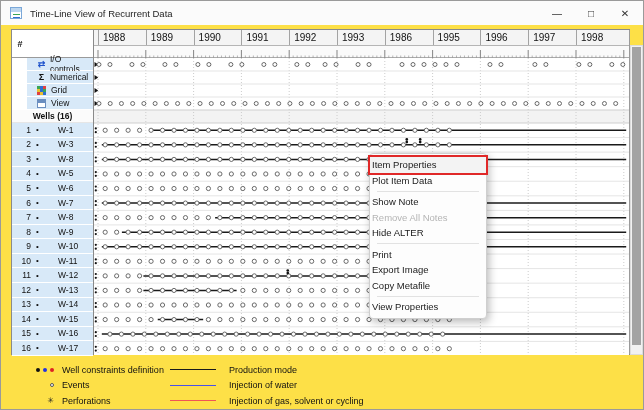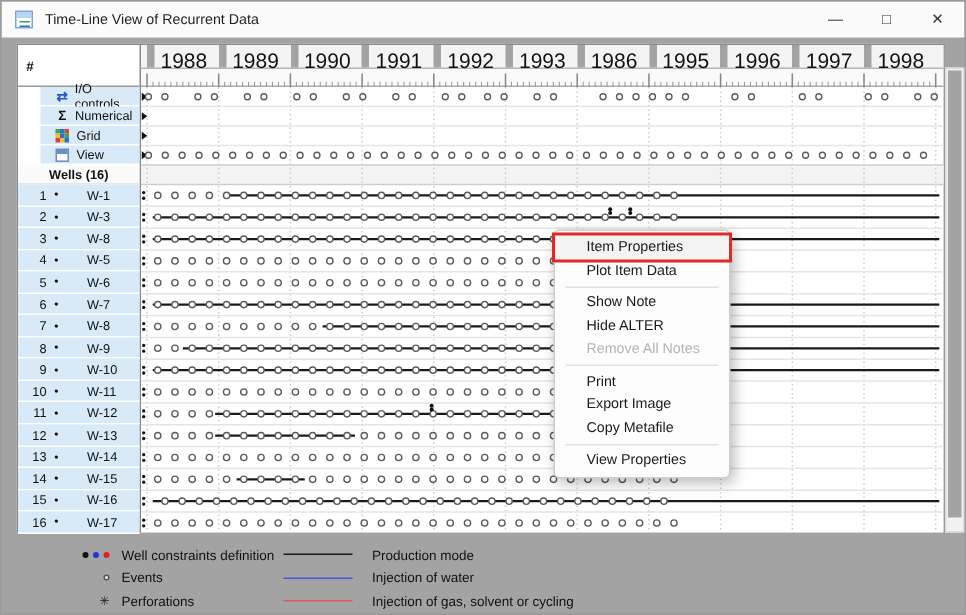--- a/index.html
+++ b/index.html
@@ -1,16 +1,16 @@
 <!DOCTYPE html>
 <html><head>
 <meta charset="utf-8">
 <style>
   html,body{margin:0;padding:0;background:#cfcfcf;font-family:"Liberation Sans",sans-serif;}
-  .window{position:relative;width:644px;height:410px;background:#a3a3a3;border:1px solid #9a9a9a;box-sizing:border-box;overflow:hidden;}
+  .window{position:relative;width:644px;height:410px;background:#fde047;border:1px solid #9a9a9a;box-sizing:border-box;overflow:hidden;}
   .titlebar{position:absolute;left:0;top:0;right:0;height:24px;background:#fbfbfb;display:flex;align-items:center;}
   .app-icon{margin-left:9px;width:12px;height:12px;border:1px solid #7aa7d8;box-sizing:border-box;
     background:linear-gradient(#bcd6ef 0 4px,#ffffff 4px),#fff;position:relative;}
   .app-icon:after{content:"";position:absolute;left:2px;top:6px;width:7px;height:1px;background:#3aa655;box-shadow:0 3px 0 #2e6fd0;}
   .title{margin-left:8px;font-size:9.5px;color:#1f1f1f;}
   .win-controls{position:absolute;right:1px;top:0;height:24px;display:flex;}
   .win-btn{width:34px;height:24px;display:flex;align-items:center;justify-content:center;font-size:10px;color:#333;}
   
   .table{position:absolute;left:10px;top:28px;width:619px;height:326px;background:#fff;border:1px solid #8a8a8a;box-sizing:border-box;}
   .left-panel{position:absolute;left:0;top:0;width:82px;height:100%;border-right:1px solid #8a8a8a;box-sizing:border-box;background:#fff;}
@@ -27,34 +27,34 @@
   .dates-icn{width:9px;height:9px;margin:0 5px 0 10px;border:1px solid #6a8ec0;box-sizing:border-box;background:linear-gradient(#6a8ec0 0 3px,#fff 3px);}
   .wells-hdr{height:13px;background:#fbfbfb;border-bottom:1px solid #e6e6e6;box-sizing:border-box;font-size:8.5px;font-weight:bold;text-align:center;line-height:12px;color:#111;}
   .well-row{height:14.56px;background:#d8e9f8;border-bottom:1px solid #fff;box-sizing:border-box;display:flex;align-items:center;font-size:8.5px;color:#111;}
   .well-num{width:19px;text-align:right;}
   .well-bullet{width:13px;text-align:center;font-size:8px;}
   .well-name{flex:1;margin-left:14px;}
   
   .chart-col{position:absolute;left:82px;top:0;width:536px;height:100%;border-right:1px solid #9a9a9a;box-sizing:border-box;}
   .year-row{height:16px;display:flex;background:#f4f4f4;border-bottom:1px solid #b5b5b5;box-sizing:border-box;}
   .year-spacer{width:4px;border-left:none;}
-  .year-cell{width:47.8px;box-sizing:border-box;border-left:5px solid #a3a3a3;font-size:14px;color:#111;padding:2px 0 0 4px;}
+  .year-cell{width:47.8px;box-sizing:border-box;border-left:1px solid #a3a3a3;font-size:10px;color:#111;padding:2px 0 0 4px;}
   .ruler{height:12px;background:#fafafa;border-bottom:1px solid #ababab;box-sizing:border-box;position:relative;}
   .rows-area{position:relative;height:297px;background:#ffffff;overflow:hidden;}
   .scrollbar{position:absolute;left:629px;top:44px;width:13px;height:310px;background:#f1f1f1;border:1px solid #dcdcdc;box-sizing:border-box;z-index:5;}
   .scroll-thumb{margin:1px;height:298px;background:#a3a3a3;}
   
   .context-menu{position:absolute;left:368px;top:152px;width:116px;background:#fdfdfd;border:1px solid #cfcfcf;border-radius:4px;
     box-shadow:2px 3px 9px rgba(0,0,0,.28);padding:3px 0;z-index:20;}
-  .menu-item{height:15.5px;line-height:15.5px;padding-left:21px;font-size:9.5px;color:#1a1a1a;white-space:nowrap;}
+  .menu-item{height:15.5px;line-height:15.5px;padding-left:2px;font-size:9.5px;color:#1a1a1a;white-space:nowrap;}
   .menu-item.disabled{color:#b4b4b4;}
   .menu-item.highlighted{background:#f3f3f3;outline:2px solid #e02828;outline-offset:0;}
   .menu-sep{height:1px;background:#e2e2e2;margin:2.5px 7px;}
   
-  .legend{position:absolute;left:0;top:357px;width:644px;padding:6px 0 0 36px;box-sizing:border-box;display:flex;flex-direction:column;gap:4.5px;font-size:9px;color:#111;}
+  .legend{position:absolute;left:0;top:357px;width:644px;padding:6px 0 0 17px;box-sizing:border-box;display:flex;flex-direction:column;gap:4.5px;font-size:9px;color:#111;}
   .legend-row{display:flex;align-items:center;height:11px;}
   .lmarker{width:36px;display:flex;justify-content:flex-end;align-items:center;gap:3px;margin-right:8px;}
   .dot{width:4px;height:4px;border-radius:50%;}
   .ring{width:4px;height:4px;border-radius:50%;border:1px solid #555;box-sizing:border-box;background:#fff;}
   .star{font-size:8px;line-height:8px;color:#222;}
   .llabel{width:108px;}
   .lline{width:46px;height:0;border-top:1.6px solid #000;margin-right:13px;}
   .rlabel{flex:0 0 auto;}
 </style>
 </head>
@@ -1019,22 +1019,22 @@
 
   <div class="scrollbar">
     <div class="scroll-thumb"></div>
   </div>
 
   <div class="context-menu" id="context-menu">
       <div class="menu-item highlighted">Item Properties</div>
       <div class="menu-item">Plot Item Data</div>
       <div class="menu-sep"></div>
       <div class="menu-item">Show Note</div>
+      <div class="menu-item disabled">Remove All Notes</div>
       <div class="menu-item">Hide ALTER</div>
-      <div class="menu-item disabled">Remove All Notes</div>
       <div class="menu-sep"></div>
       <div class="menu-item">Print</div>
       <div class="menu-item">Export Image</div>
       <div class="menu-item">Copy Metafile</div>
       <div class="menu-sep"></div>
       <div class="menu-item">View Properties</div>
     </div>
 
   <div class="legend" id="legend">
       <div class="legend-row">

